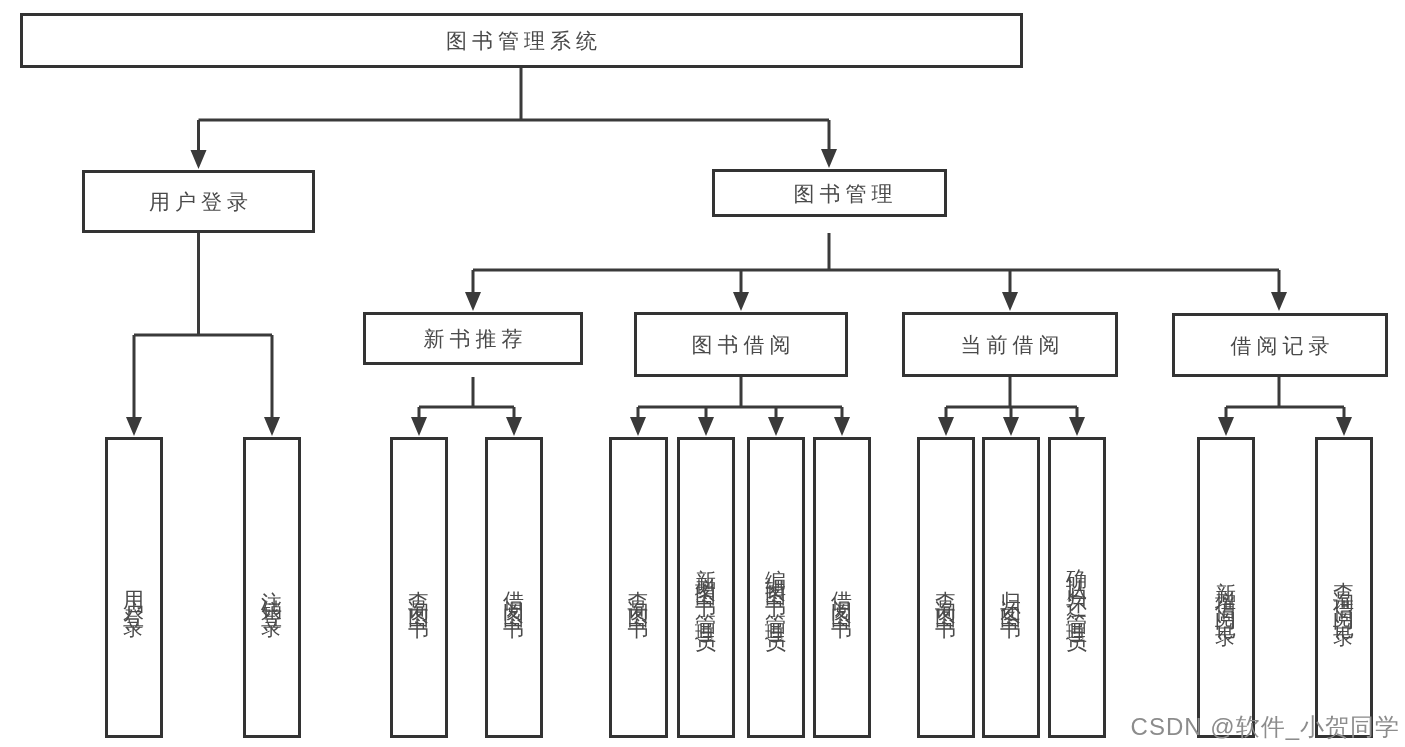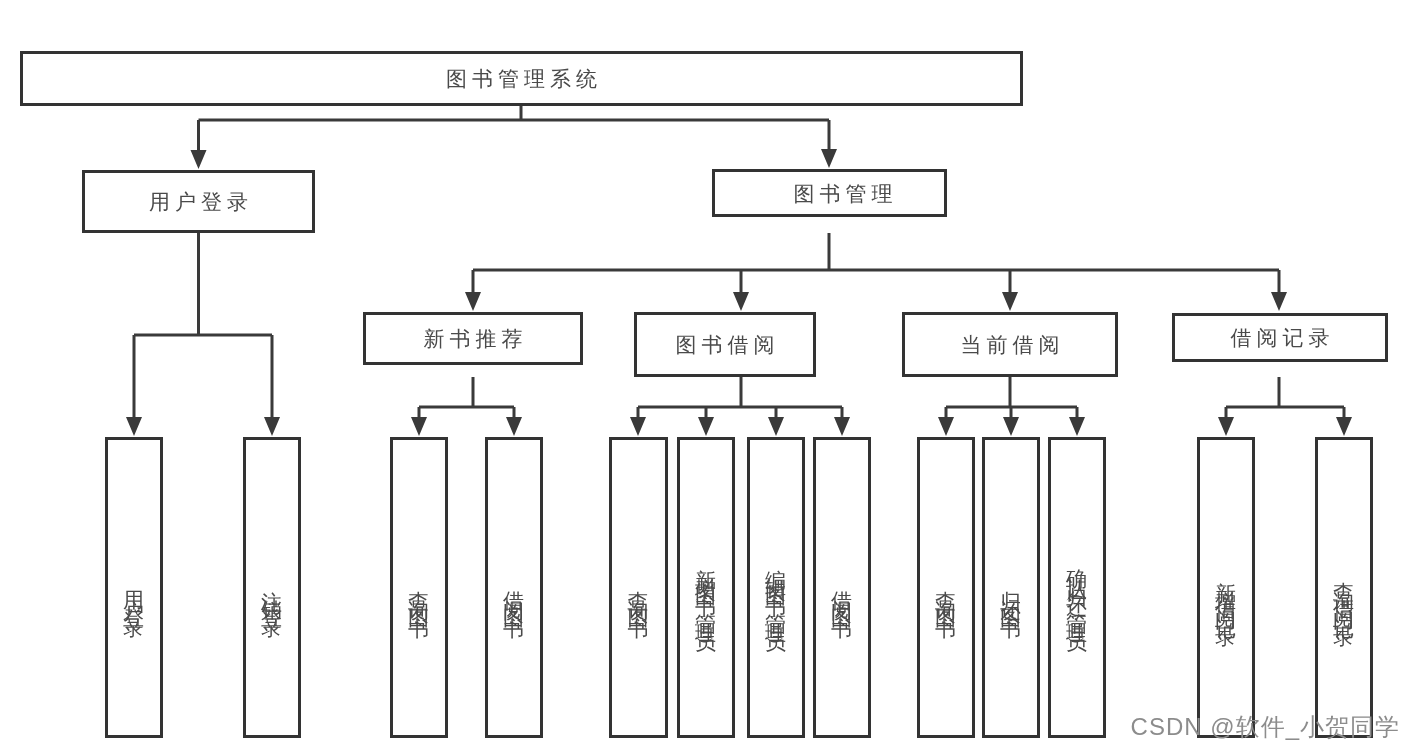--- a/index.html
+++ b/index.html
@@ -80,41 +80,41 @@
          M698 417 L714 417 L706 436 Z
          M768 417 L784 417 L776 436 Z
          M834 417 L850 417 L842 436 Z
          M938 417 L954 417 L946 436 Z
          M1003 417 L1019 417 L1011 436 Z
          M1069 417 L1085 417 L1077 436 Z
          M1218 417 L1234 417 L1226 436 Z
          M1336 417 L1352 417 L1344 436 Z" fill="#3a3a3a" stroke="none"></path>
   </svg>
 
-  <div class="node" style="left:20px; top:13px; width:1003px; height:55px;margin-top:38px;">
+  <div class="node" style="left:20px; top:13px; width:1003px; height:55px;">
     <span class="lbl">图书管理系统</span>
   </div>
 
   <div class="node" style="left:82px; top:170px; width:233px; height:63px;">
     <span class="lbl">用户登录</span>
   </div>
   <div class="node" style="left:712px; top:169px; width:235px; height:48px;padding-left:27px;">
     <span class="lbl">图书管理</span>
   </div>
 
   <div class="node" style="left:363px; top:312px; width:220px; height:53px;">
     <span class="lbl">新书推荐</span>
   </div>
-  <div class="node" style="left:634px; top:312px; width:182px; height:65px;">
+  <div class="node" style="left:634px; top:312px; width:214px; height:65px;">
     <span class="lbl">图书借阅</span>
   </div>
   <div class="node" style="left:902px; top:312px; width:216px; height:65px;">
     <span class="lbl">当前借阅</span>
   </div>
-  <div class="node" style="left:1172px; top:313px; width:216px; height:49px;text-align:center;">
+  <div class="node" style="left:1172px; top:313px; width:216px; height:64px;text-align:center;">
     <span class="lbl">借阅记录</span>
   </div>
 
   <div class="node leaf" style="left:105px; top:437px; width:58px; height:301px;">
     <span class="lbl">用户登录</span>
   </div>
   <div class="node leaf" style="left:243px; top:437px; width:58px; height:301px;">
     <span class="lbl">注销登录</span>
   </div>
 

